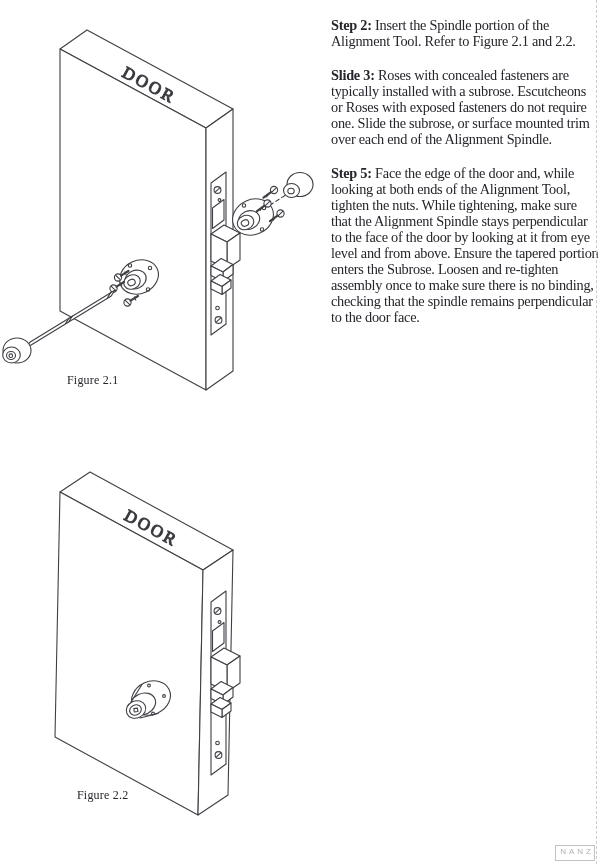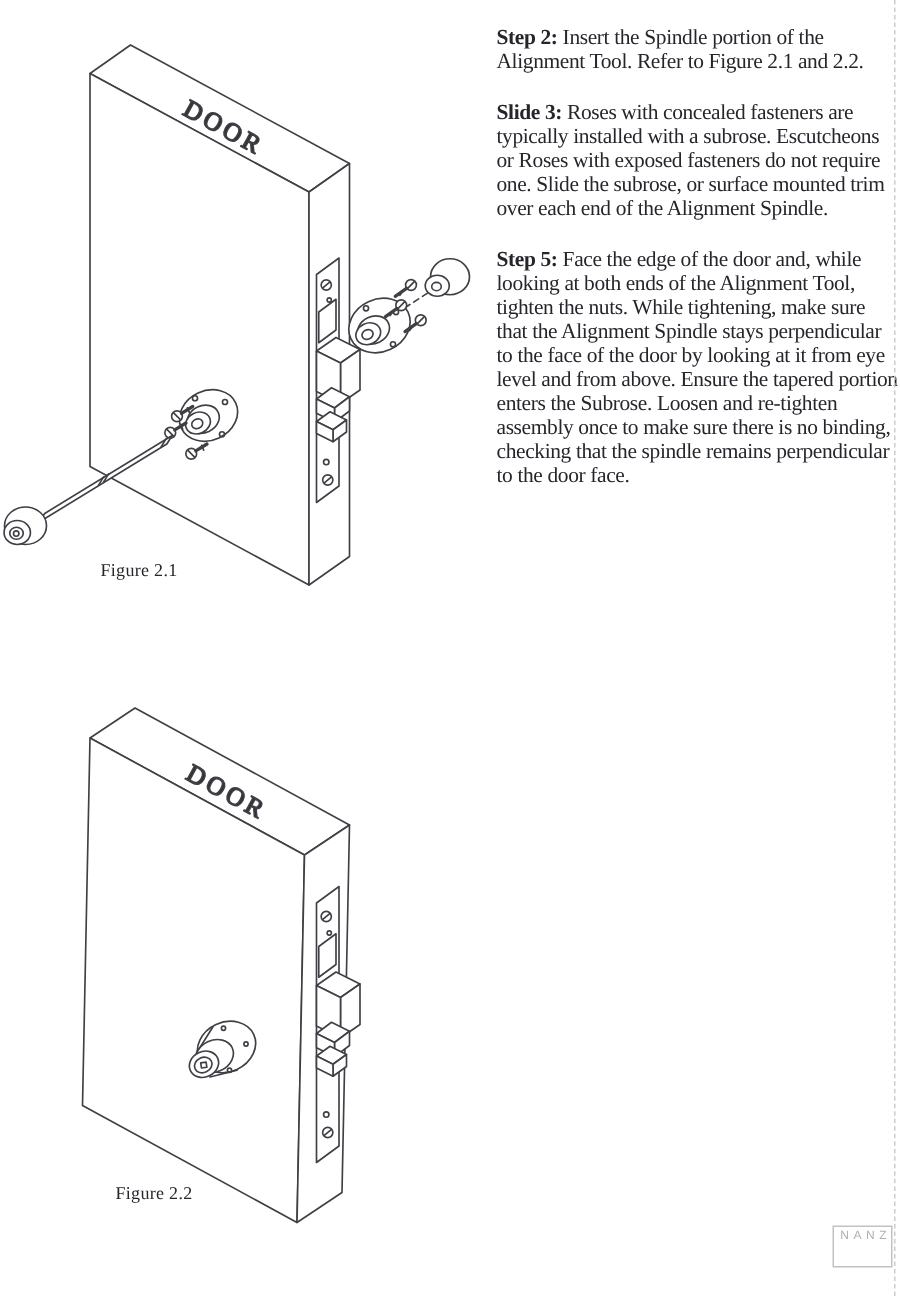--- a/index.html
+++ b/index.html
@@ -32,25 +32,25 @@
   
   svg.fig{position:absolute;left:0;}
   #fig1{top:0;}
   #fig2{top:430px;}
   svg text.door-word{
     font-family:"Liberation Serif","DejaVu Serif",serif;
     font-size:17px;letter-spacing:2.5px;fill:#2a2a30;
   }
   
   .brand{
-    position:absolute;right:5px;bottom:19px;
+    position:absolute;right:5px;bottom:3px;
     border:1px solid #c2c2c2;color:#b0b0b0;
     font-family:"Liberation Sans","DejaVu Sans",sans-serif;
     font-size:8px;line-height:10px;letter-spacing:3px;
-    padding:1px 0 15px 4px;
+    padding:1px 0 3px 4px;
   }
 </style>
 </head>
 <body>
 
 <div class="page">
 
   <svg id="fig1" class="fig" width="330" height="412" viewBox="0 0 330 412">
     <g stroke="#3f3f45" stroke-width="1.1" fill="none" stroke-linejoin="round" stroke-linecap="round">
 

